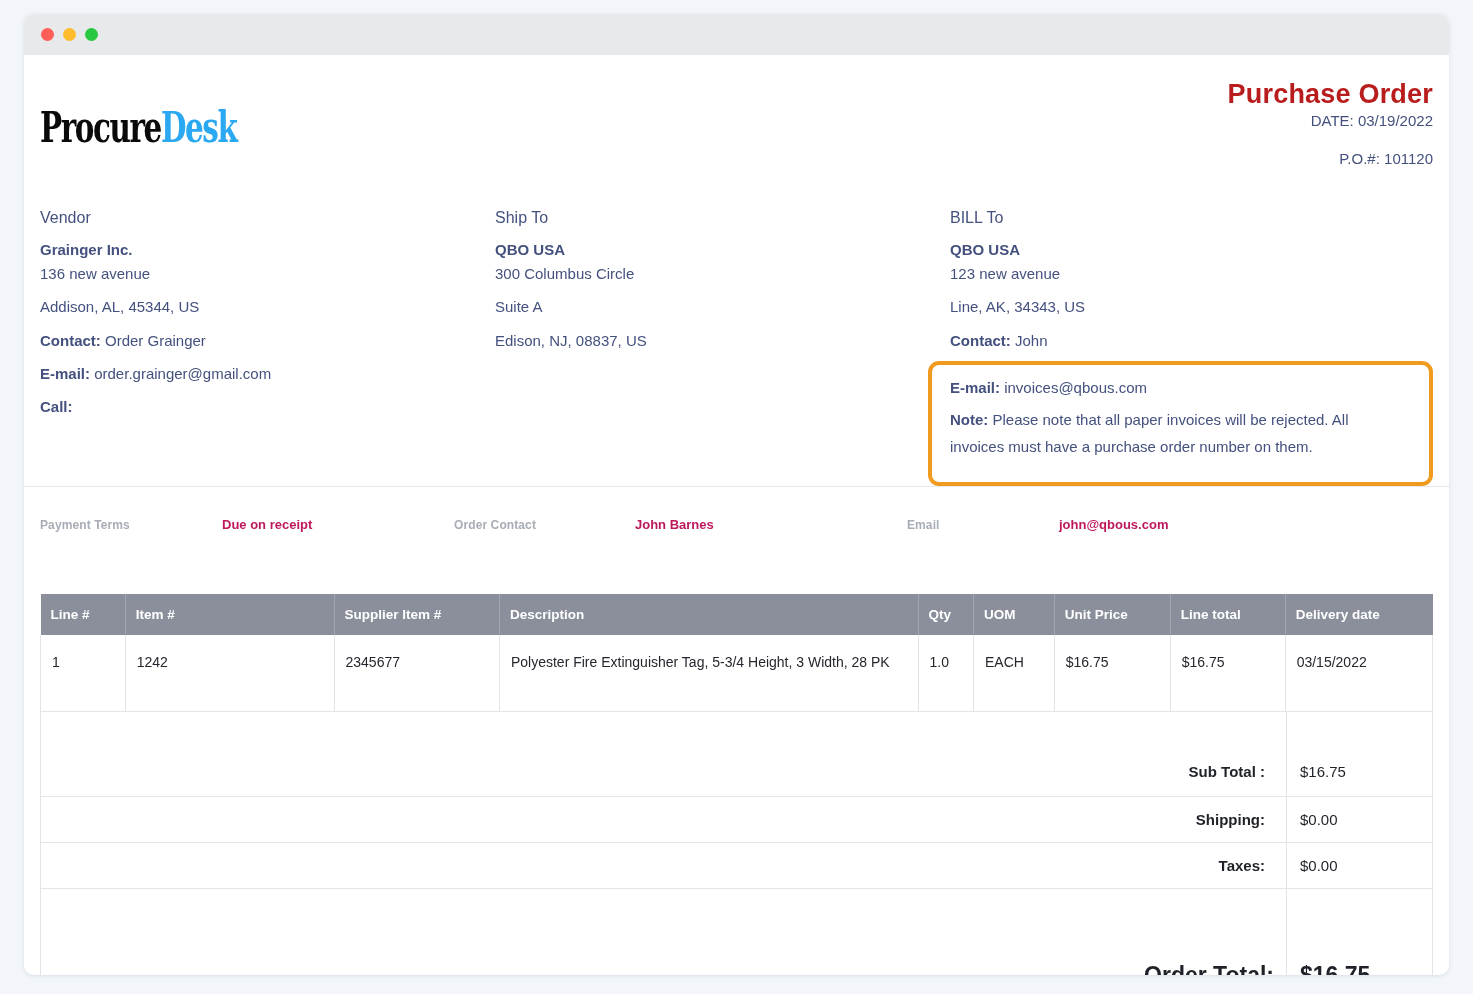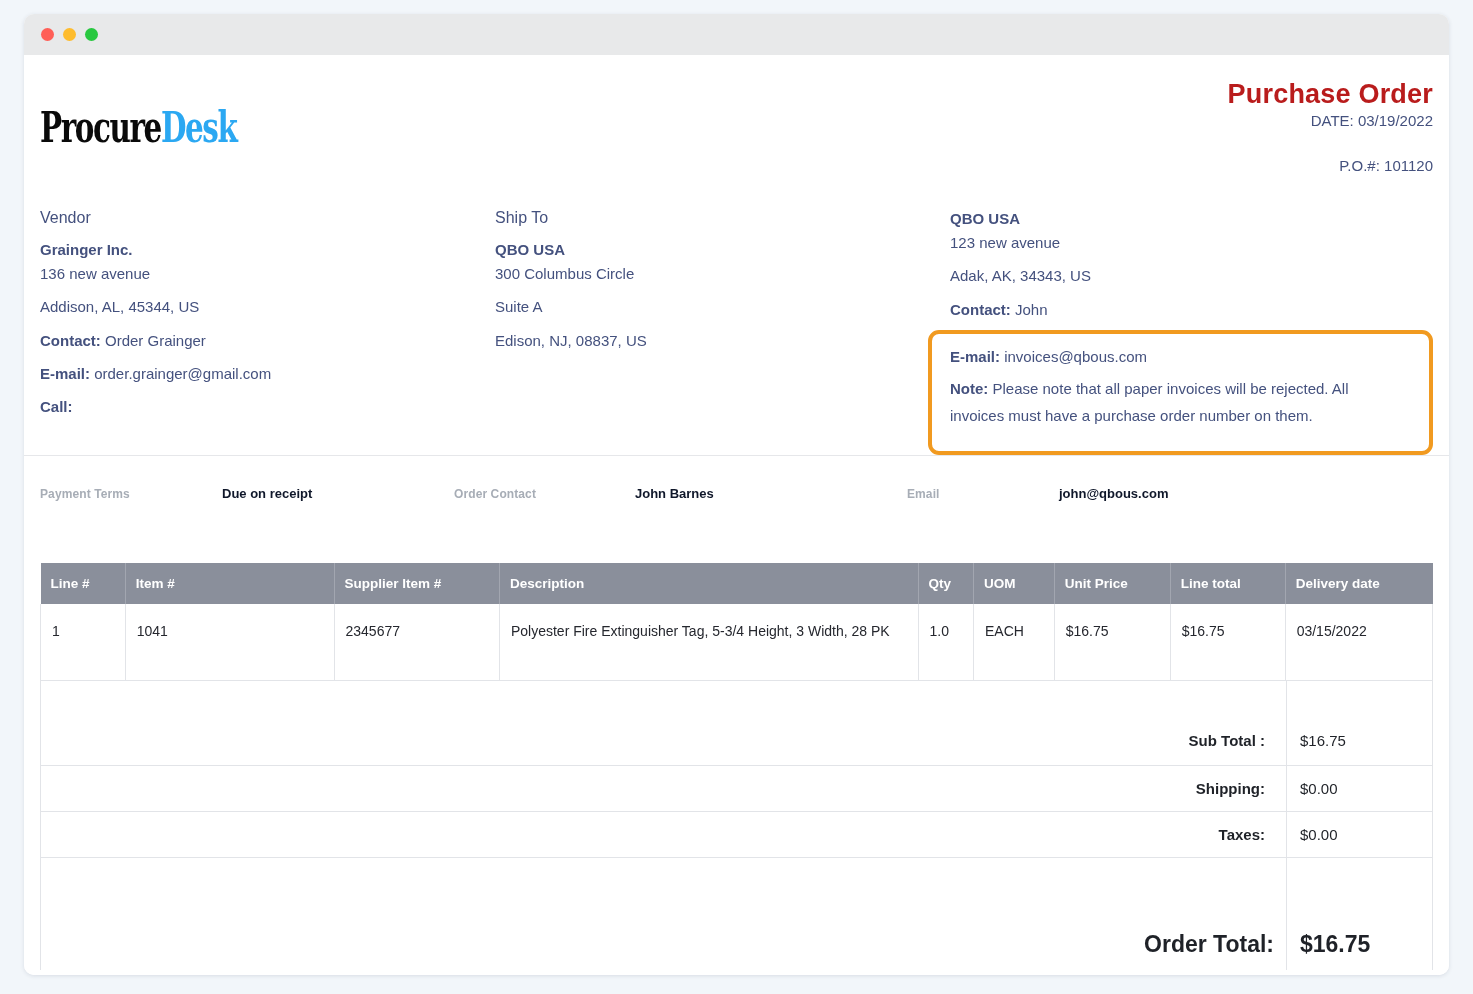--- a/index.html
+++ b/index.html
@@ -37,21 +37,21 @@
     color:#44517E;
   }
 
   
   .po-header { margin-top:24px; display:flex; justify-content:space-between; align-items:flex-start; height:120px; }
   .logo { margin-top:28px; font-family:"DejaVu Serif", serif; font-weight:700; font-size:42px; line-height:1; letter-spacing:-2px; transform:scaleX(0.70); transform-origin:left center; white-space:nowrap; color:#0A0A0A; }
   .logo .accent { color:#2BA8F2; }
   .po-title-block { text-align:right; }
   .po-title { font-size:27px; font-weight:700; color:#b91c1c; letter-spacing:0.2px; }
   .po-date { font-size:15px; margin-top:2px; font-weight:500; }
-  .po-number { font-size:15px; margin-top:28px; font-weight:500; }
+  .po-number { font-size:15px; margin-top:21px; font-weight:500; }
 
   
   .addresses { display:grid; grid-template-columns:455px 455px 1fr; margin-top:8px; }
   .addr-heading { font-size:16px; font-weight:400; line-height:22px; margin-bottom:9px; }
   .addr-line { font-size:15px; line-height:24px; }
   .addr-line.b { font-weight:700; }
   .mt9 { margin-top:9px; }
   .mt10 { margin-top:10px; }
   .lbl { font-weight:700; }
 
@@ -68,21 +68,21 @@
   .section-divider { border:none; border-top:1px solid #E6E7EA; margin:0 -16px; }
 
   
   .meta-row {
     margin-top:30px;
     display:grid;
     grid-template-columns:182px 232px 181px 272px 152px 1fr;
     align-items:center;
   }
   .meta-label { font-size:12px; font-weight:600; color:#A7ADB6; letter-spacing:0.1px; }
-  .meta-value { font-size:13px; font-weight:600; color:#0f172a; }
+  .meta-value { font-size:13px; font-weight:600; color:#be185d; }
 
   
   table.items { width:100%; border-collapse:collapse; table-layout:fixed; margin-top:62px; }
   .col-line{width:84px}.col-item{width:207px}.col-supp{width:164px}.col-desc{width:415px}
   .col-qty{width:55px}.col-uom{width:80px}.col-price{width:115px}.col-ltotal{width:114px}.col-ddate{width:146px}
   table.items thead th {
     background:#8A8F9B; color:#fff;
     font-size:13.5px; font-weight:700; text-align:left;
     padding:12px 10px; height:41px;
     border-right:1px solid #A2A6B0;
@@ -153,23 +153,24 @@
 
       <div class="addr-col">
         <div class="addr-heading">Ship To</div>
         <p class="addr-line b">QBO USA</p>
         <p class="addr-line">300 Columbus Circle</p>
         <p class="addr-line mt9">Suite A</p>
         <p class="addr-line mt10">Edison, NJ, 08837, US</p>
       </div>
 
       <div class="addr-col">
+        <div class="addr-heading">BILL To</div>
         <p class="addr-line b">QBO USA</p>
         <p class="addr-line">123 new avenue</p>
-        <p class="addr-line mt9">Adak, AK, 34343, US</p>
+        <p class="addr-line mt9">Line, AK, 34343, US</p>
         <p class="addr-line mt10"><span class="lbl">Contact:</span> <span>John</span></p>
 
         <div class="note-box">
           <p class="addr-line"><span class="lbl">E-mail:</span> <span>invoices@qbous.com</span></p>
           <p class="note-text"><span class="lbl">Note:</span> <span>Please note that all paper invoices will be rejected. All invoices must have a purchase order number on them.</span></p>
         </div>
       </div>
 
     </div>
 
@@ -205,21 +206,21 @@
           <th>Qty</th>
           <th>UOM</th>
           <th>Unit Price</th>
           <th>Line total</th>
           <th>Delivery date</th>
         </tr>
       </thead>
       <tbody>
         <tr>
           <td>1</td>
-          <td>1041</td>
+          <td>1242</td>
           <td>2345677</td>
           <td>Polyester Fire Extinguisher Tag, 5-3/4 Height, 3 Width, 28 PK</td>
           <td>1.0</td>
           <td>EACH</td>
           <td>$16.75</td>
           <td>$16.75</td>
           <td>03/15/2022</td>
         </tr>
       </tbody>
     </table>

